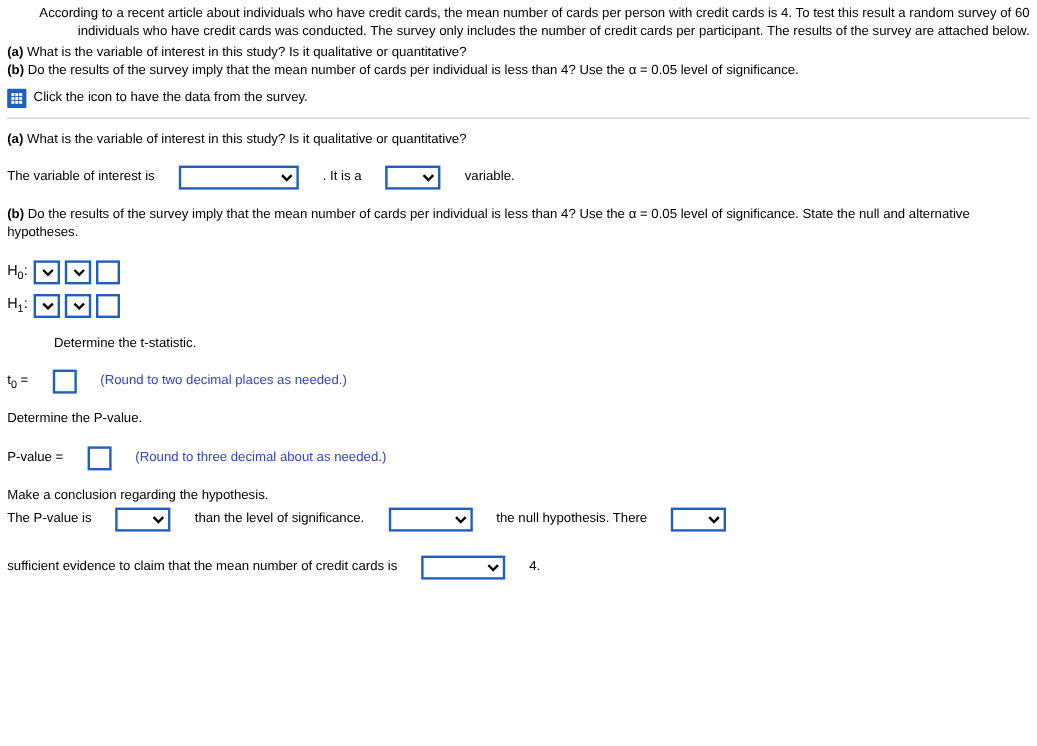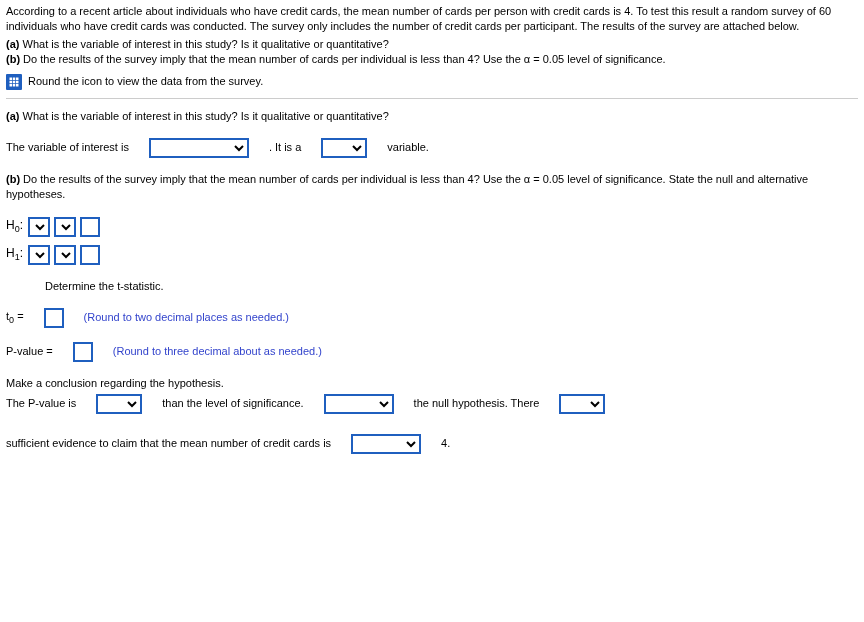--- a/index.html
+++ b/index.html
@@ -4,21 +4,21 @@
   <style>
     * { box-sizing: border-box; margin: 0; padding: 0; }
     body {
       font-family: Arial, sans-serif;
       font-size: 11px;
       color: #000;
       padding: 4px 6px;
       line-height: 1.4;
       background: #fff;
     }
-    .intro { margin-bottom: 2px; }
+    .intro { margin-bottom: 2px; text-align: right; }
     .bold { font-weight: bold; }
     .icon-row { display: flex; align-items: center; gap: 6px; margin-top: 6px; margin-bottom: 8px; }
     .data-icon {
       width: 16px; height: 16px;
       background: #1f5fbf;
       display: inline-flex; align-items: center; justify-content: center;
       border-radius: 1px;
     }
     .data-icon svg { width: 12px; height: 12px; }
     .divider { border: none; border-top: 1px solid #ccc; margin: 6px 0 10px; }
@@ -69,21 +69,21 @@
           <rect x="8" y="1.5" width="2.5" height="2.5"></rect>
           <rect x="1.5" y="4.75" width="2.5" height="2.5"></rect>
           <rect x="4.75" y="4.75" width="2.5" height="2.5"></rect>
           <rect x="8" y="4.75" width="2.5" height="2.5"></rect>
           <rect x="1.5" y="8" width="2.5" height="2.5"></rect>
           <rect x="4.75" y="8" width="2.5" height="2.5"></rect>
           <rect x="8" y="8" width="2.5" height="2.5"></rect>
         </g>
       </svg>
   </span>
-  <span>Round the icon to view the data from the survey.</span>
+  <span>Click the icon to have the data from the survey.</span>
 </div>
 
 <hr class="divider">
 
 <div class="section">
   <div style="margin-bottom:14px;">
     <span class="bold">(a)</span><span> What is the variable of interest in this study? Is it qualitative or quantitative?</span>
   </div>
   <div class="row">
     <span>The variable of interest is</span>
@@ -115,20 +115,21 @@
 <div class="section">
   <div style="margin-bottom:14px;margin-left:39px;">Determine the t-statistic.</div>
   <div class="row">
     <span><span>t</span><span class="sub">0</span><span> = </span></span>
     <input class="inline-box" style="">
     <span class="note-blue">(Round to two decimal places as needed.)</span>
   </div>
 </div>
 
 <div class="section">
+  <div style="margin-bottom:14px;">Determine the P-value.</div>
   <div class="row">
     <span>P-value = </span>
     <input class="inline-box" style="">
     <span class="note-blue">(Round to three decimal about as needed.)</span>
   </div>
 </div>
 
 <div class="section">
   <div style="margin-bottom:2px;">Make a conclusion regarding the hypothesis.</div>
   <div class="row">

